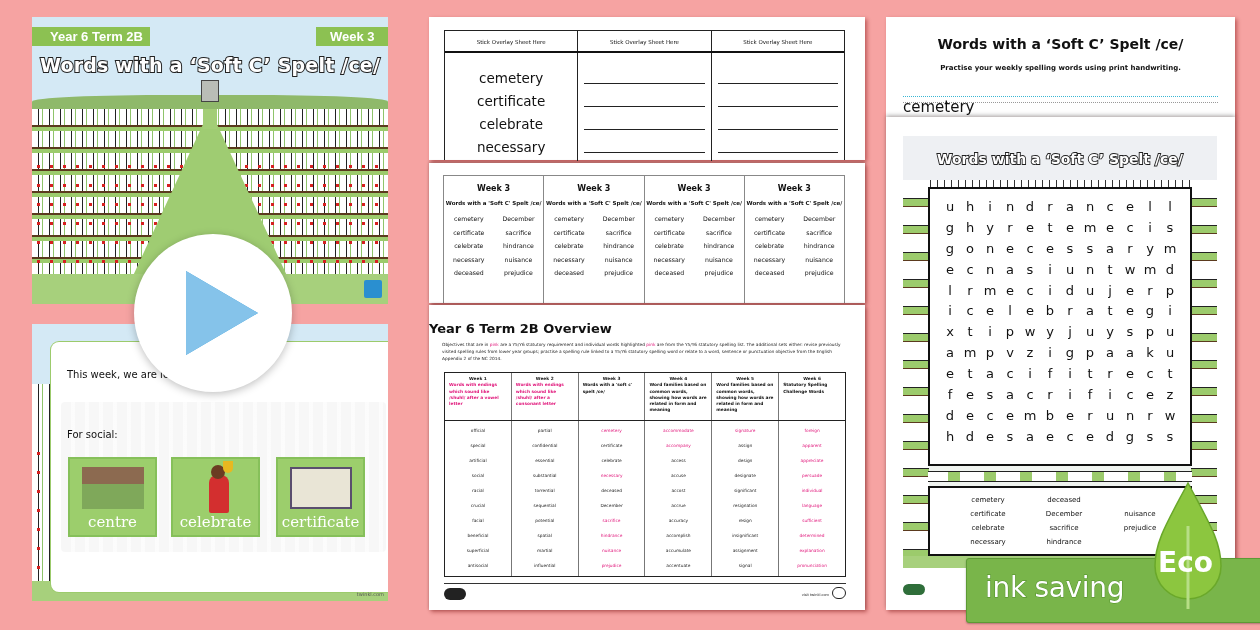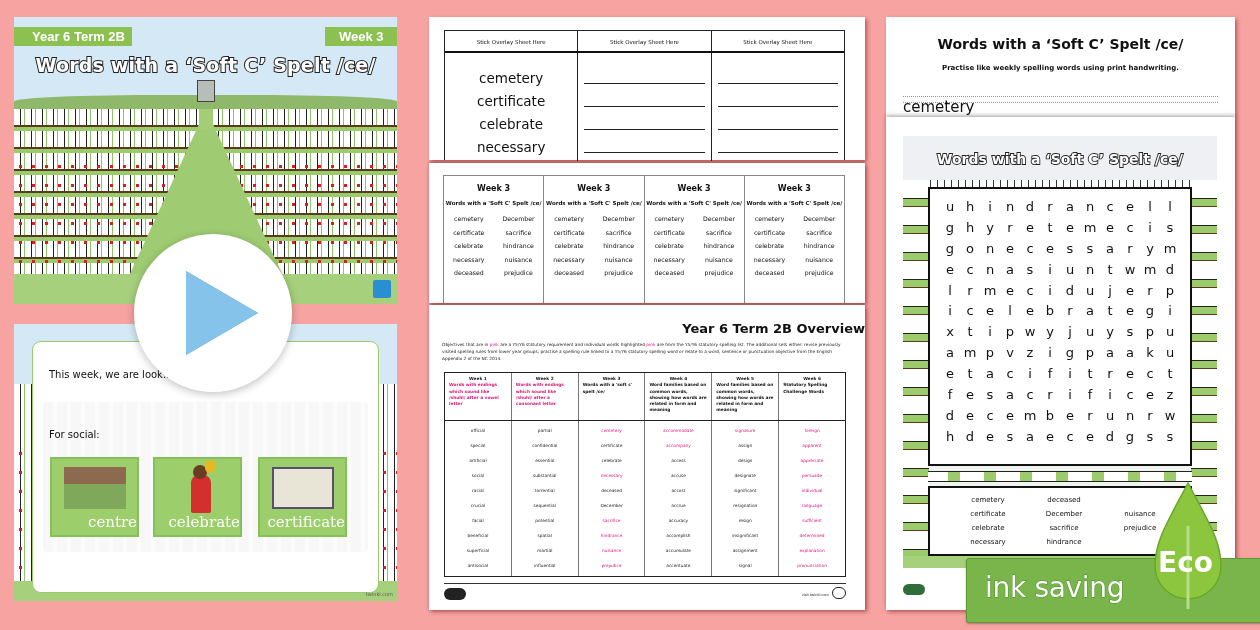--- a/index.html
+++ b/index.html
@@ -1,20 +1,20 @@
 <!DOCTYPE html>
 <html><head>
 <meta charset="utf-8">
 <style>
   *{box-sizing:border-box;margin:0;padding:0}
   html,body{width:1260px;height:630px;overflow:hidden}
   body{background:#f6a3a2;font-family:"DejaVu Sans",sans-serif;position:relative;color:#111}
 
   
-  .slide{position:absolute;left:14px;width:383px;background:#cfe7f3;overflow:hidden}
+  .slide{position:absolute;left:32px;width:356px;background:#cfe7f3;overflow:hidden}
   .slide1{top:17px;height:287px}
   .slide2{top:324px;height:277px}
   .sky{position:absolute;left:0;top:0;right:0;height:90px;background:#d4e9f5}
   .hedge{position:absolute;left:0;right:0;top:78px;height:16px;background:#8fb96a;border-radius:40% 40% 0 0}
   .cemetery{position:absolute;left:0;right:0;top:92px;bottom:0;
     background:
       repeating-linear-gradient(90deg,#fff 0 6px,#222 6px 7px,#fff 7px 10px,#8fc46a 10px 11px),
       #fff;}
   .cem-rows{position:absolute;left:0;right:0;top:92px;bottom:30px;
     background:repeating-linear-gradient(180deg,rgba(255,255,255,0) 0 16px,#5b3a1e 16px 18px,#9ccb6c 18px 22px);}
@@ -34,21 +34,21 @@
 
   .slide2 .ground{height:20px}
   .panel{position:absolute;left:19px;top:18px;width:345px;height:250px;background:#fff;border-radius:8px;box-shadow:0 0 0 1px #9ccb6c}
   .panel-bg{position:absolute;inset:60px 10px 40px 10px;background:repeating-linear-gradient(90deg,#f5f5f5 0 10px,#fbfbfb 10px 14px);opacity:.8;border-radius:4px}
   .p-text{position:absolute;left:16px;font-size:10px;color:#111;font-family:"DejaVu Sans",sans-serif;line-height:12px}
   .p1{top:27px}
   .p2{top:52px;width:320px}
   .p3{top:87px}
   .ex-card{position:absolute;top:115px;width:89px;height:80px;background:#9cce6c;border:2px solid #86c05a}
   .ex-card .img{position:absolute;left:12px;top:8px;width:62px;height:42px;background:#7a8f6e}
-  .ex-card .word{position:absolute;left:0;right:0;bottom:4px;text-align:right;color:#fff;font-size:15px;font-family:"DejaVu Serif",serif}
+  .ex-card .word{position:absolute;left:0;right:0;bottom:4px;text-align:center;color:#fff;font-size:15px;font-family:"DejaVu Serif",serif}
   .ex1{left:36px}
   .ex2{left:139px}
   .ex3{left:244px}
   .img-centre{background:linear-gradient(180deg,#8c6a50 0 40%,#7fa85a 40% 100%)!important}
   .img-cel{background:transparent!important}
   .img-cel .person{position:absolute;left:24px;top:8px;width:20px;height:38px;background:#d32f2f;border-radius:8px 8px 2px 2px}
   .img-cel .head{position:absolute;left:26px;top:-2px;width:14px;height:14px;background:#6b3b22;border-radius:50%}
   .img-cel .trophy{position:absolute;left:38px;top:-6px;width:10px;height:12px;background:#e8b820;border-radius:0 0 5px 5px}
   .img-cert{background:#e9e5d6!important;border:2px solid #5a4e6e}
   .tip{position:absolute;left:11px;top:238px;width:305px;height:30px;background:#79b84a;border:2px solid #8fcc5f;color:#fff;font-style:italic;font-family:"DejaVu Serif",serif;font-size:8.8px;line-height:11px;padding:3px 6px}
@@ -75,21 +75,21 @@
   .ov-line{height:23px;position:relative}
   .ov-line::after{content:"";position:absolute;left:6px;right:6px;top:16px;border-bottom:1px solid #222}
 
   .week-cards{position:absolute;left:14px;top:12px;width:402px;height:128px;display:flex;border:1px solid #888;border-bottom:none}
   .wcard{flex:1;border-right:1px solid #888;padding-top:8px;text-align:center}
   .wcard:last-child{border-right:none}
   .wc-title{font-weight:bold;font-size:8px;font-family:"DejaVu Sans",sans-serif}
   .wc-sub{font-size:5.5px;font-weight:bold;margin-top:6px;line-height:8px}
   .wc-words{display:grid;grid-template-columns:1fr 1fr;row-gap:6.5px;margin-top:8px;font-size:6.2px}
 
-  .ov-title{position:absolute;left:0;right:0;top:16px;text-align:right;font-size:13px;font-weight:bold;font-family:"DejaVu Sans",sans-serif}
+  .ov-title{position:absolute;left:0;right:0;top:16px;text-align:left;font-size:13px;font-weight:bold;font-family:"DejaVu Sans",sans-serif}
   .ov-intro{position:absolute;left:13px;right:13px;top:36px;font-size:4.3px;line-height:7px;color:#222}
   .ov-intro .pink{color:#e0157a}
   .overview-tbl{position:absolute;left:15px;top:67px;width:402px;height:205px;border:1.5px solid #222}
   .ot-head{display:flex;height:48px;border-bottom:1.5px solid #222}
   .ot-head .hcell{flex:1;border-right:1px solid #777;padding:3px 4px;font-size:4.3px;font-weight:bold;line-height:6.3px}
   .ot-head .hcell:last-child{border-right:none}
   .hcell .wk{text-align:center;display:block}
   .hcell.pinkhead .desc{color:#e0157a}
   .ot-body{display:flex;height:155px}
   .ot-col{flex:1;border-right:1px solid #777;padding-top:2px}
@@ -375,21 +375,21 @@
       </div>
   </div>
   <div class="ov-footline"></div>
   <div class="twinkl-logo"></div>
   <div class="visit-text">visit twinkl.com</div>
   <div class="cloud-logo"></div>
 </div>
 
 <div class="sheet r1">
   <div class="r1-title">Words with a ‘Soft C’ Spelt /ce/</div>
-  <div class="r1-sub">Practise like weekly spelling words using print handwriting.</div>
+  <div class="r1-sub">Practise your weekly spelling words using print handwriting.</div>
   <div class="hw-lines">
     <div class="hw-top"></div>
     <div class="hw-mid"></div>
     <div class="hw-base"></div>
     <div class="hw-word">cemetery</div>
   </div>
 </div>
 
 <div class="sheet r2">
   <div class="ws-frame">

